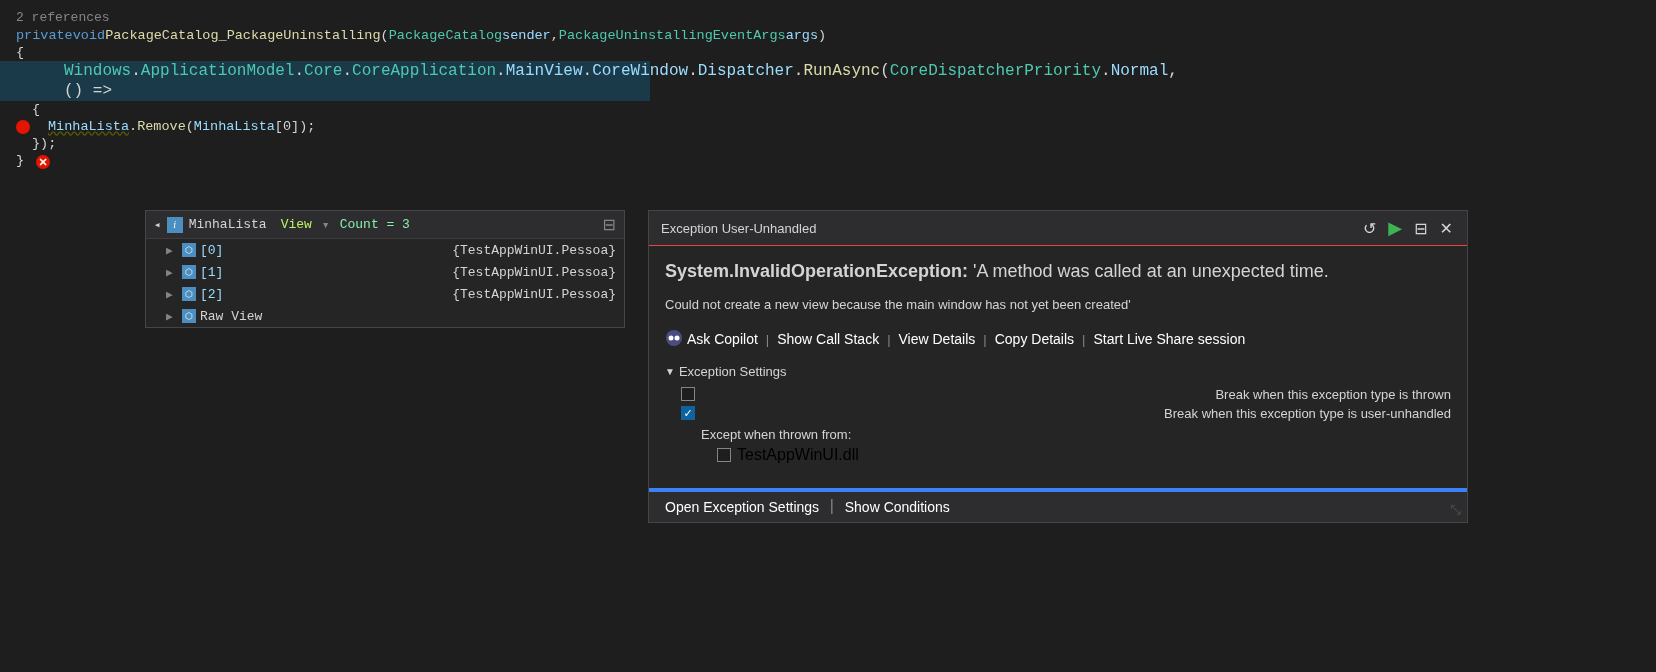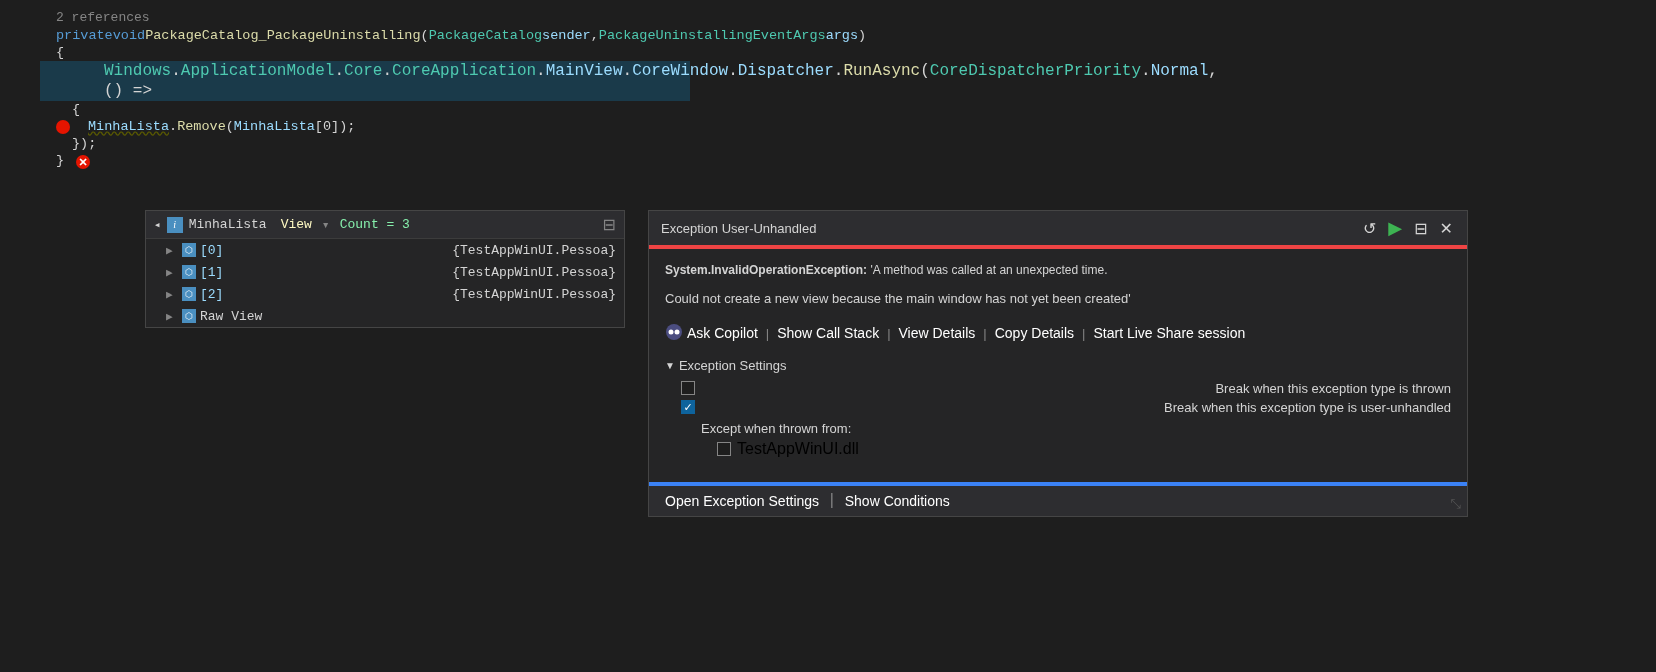--- a/index.html
+++ b/index.html
@@ -14,21 +14,20 @@
 
     
     .code-area {
       position: absolute;
       top: 0;
       left: 0;
       width: 650px;
       height: 672px;
       background: #1e1e1e;
       padding: 8px 0;
-      margin-left: 40px;
     }
 
     .line-references {
       color: #858585;
       font-size: 13px;
       padding: 2px 16px;
     }
 
     .kw-blue { color: #569cd6; }
     .kw-teal { color: #4ec9b0; }
@@ -101,21 +100,21 @@
       border: 1px solid #454545;
       z-index: 10;
     }
 
     .exc-header {
       background: #2d2d30;
       padding: 6px 12px;
       display: flex;
       align-items: center;
       justify-content: space-between;
-      border-bottom: 4px solid #ef4444;
+      border-bottom: 1px solid #ef4444;
     }
 
     .exc-title {
       color: #d4d4d4;
       font-family: 'Segoe UI', sans-serif;
       font-size: 13px;
     }
 
     .exc-toolbar {
       display: flex;
@@ -132,21 +131,21 @@
       padding: 0 2px;
     }
     .exc-btn.play-green { color: #3db352; font-size: 18px; }
 
     .exc-body {
       padding: 12px 16px;
       font-family: 'Segoe UI', sans-serif;
     }
 
     .exc-exception-line {
-      font-size: 12px;
+      font-size: 18px;
       color: #d4d4d4;
       margin-bottom: 10px;
       line-height: 1.5;
     }
 
     .exc-exception-type {
       font-weight: bold;
       color: #d4d4d4;
     }
 
@@ -315,21 +314,21 @@
       <span style="color:white; font-size:11px; font-weight:bold; font-family:sans-serif;">✕</span>
     </div>
   </div>
 </div>
 
 <div class="datatip">
   <div class="datatip-header">
     <span class="collapse-icon">◂</span>
     <div style="width:16px;height:16px;background:#4a8fc0;display:inline-flex;align-items:center;justify-content:center;font-size:10px;color:white;font-style:italic;font-family:serif;">i</div>
     <span style="color:#d4d4d4; margin-right:8px;">MinhaLista</span>
-    <span style="color:#fef9c3; cursor:pointer;">View</span>
+    <span style="color:#bef264; cursor:pointer;">View</span>
     <span style="color:#858585; margin:0 4px;">▾</span>
     <span style="color:#86efac;">Count = 3</span>
     <div style="margin-left:auto; display:flex; gap:8px;">
       <button style="background:none;border:none;color:#858585;cursor:pointer;font-size:16px;">⊟</button>
     </div>
   </div>
 
   <div class="datatip-row indent-1">
     <span class="expand-icon">▶</span>
     <div style="width:14px;height:14px;background:#4a8fc0;display:inline-flex;align-items:center;justify-content:center;font-size:9px;color:white;margin-right:4px;">⬡</div>

